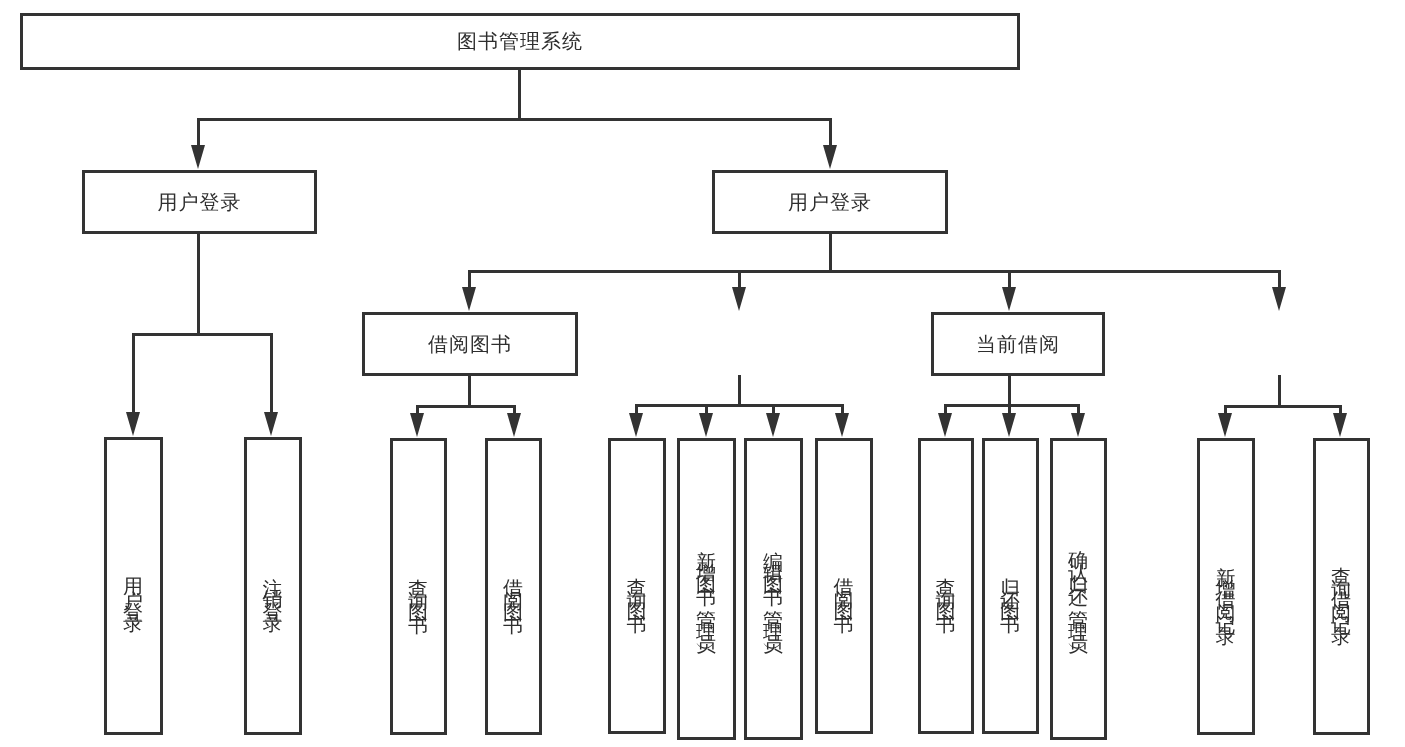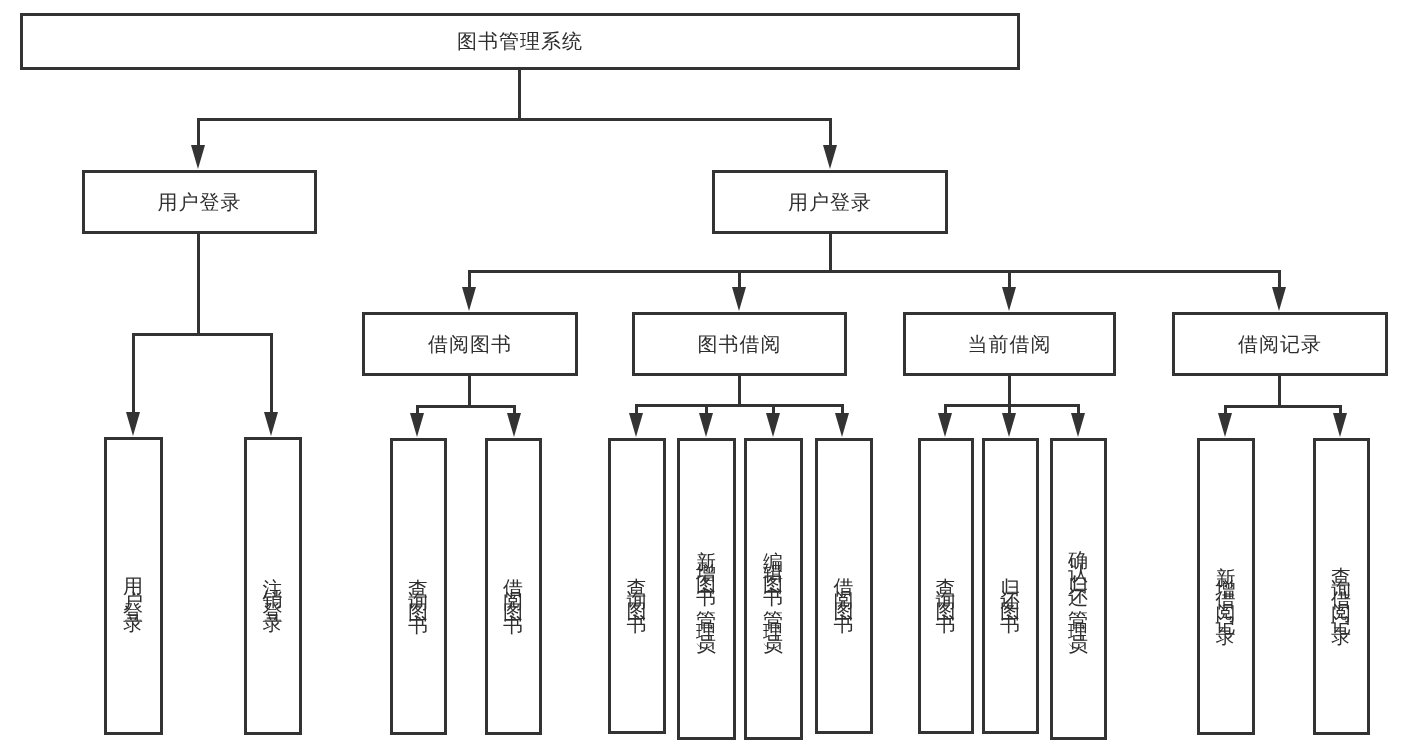--- a/index.html
+++ b/index.html
@@ -69,28 +69,22 @@
   <div class="box" style="left:82px; top:170px; width:235px; height:64px;">
     <span>用户登录</span>
   </div>
   <div class="box" style="left:712px; top:170px; width:236px; height:64px;">
     <span>用户登录</span>
   </div>
 
   <div class="box" style="left:362px; top:312px; width:216px; height:64px;">
     <span>借阅图书</span>
   </div>
-  <div class="box" style="left:632px; top:312px; width:215px; height:64px;">
-    <span>图书借阅</span>
-  </div>
-  <div class="box" style="left:903px; top:312px; width:213px; height:64px;">
+  <div class="box" style="left:931px; top:312px; width:174px; height:64px;">
     <span>当前借阅</span>
-  </div>
-  <div class="box" style="left:1172px; top:312px; width:216px; height:64px;">
-    <span>借阅记录</span>
   </div>
 
   <div class="box vbox" style="left:104px; top:437px; width:59px; height:298px;">
     <span>用户登录</span>
   </div>
   <div class="box vbox" style="left:244px; top:437px; width:58px; height:298px;">
     <span>注销登录</span>
   </div>
 
   <div class="box vbox" style="left:390px; top:438px; width:57px; height:297px;">

